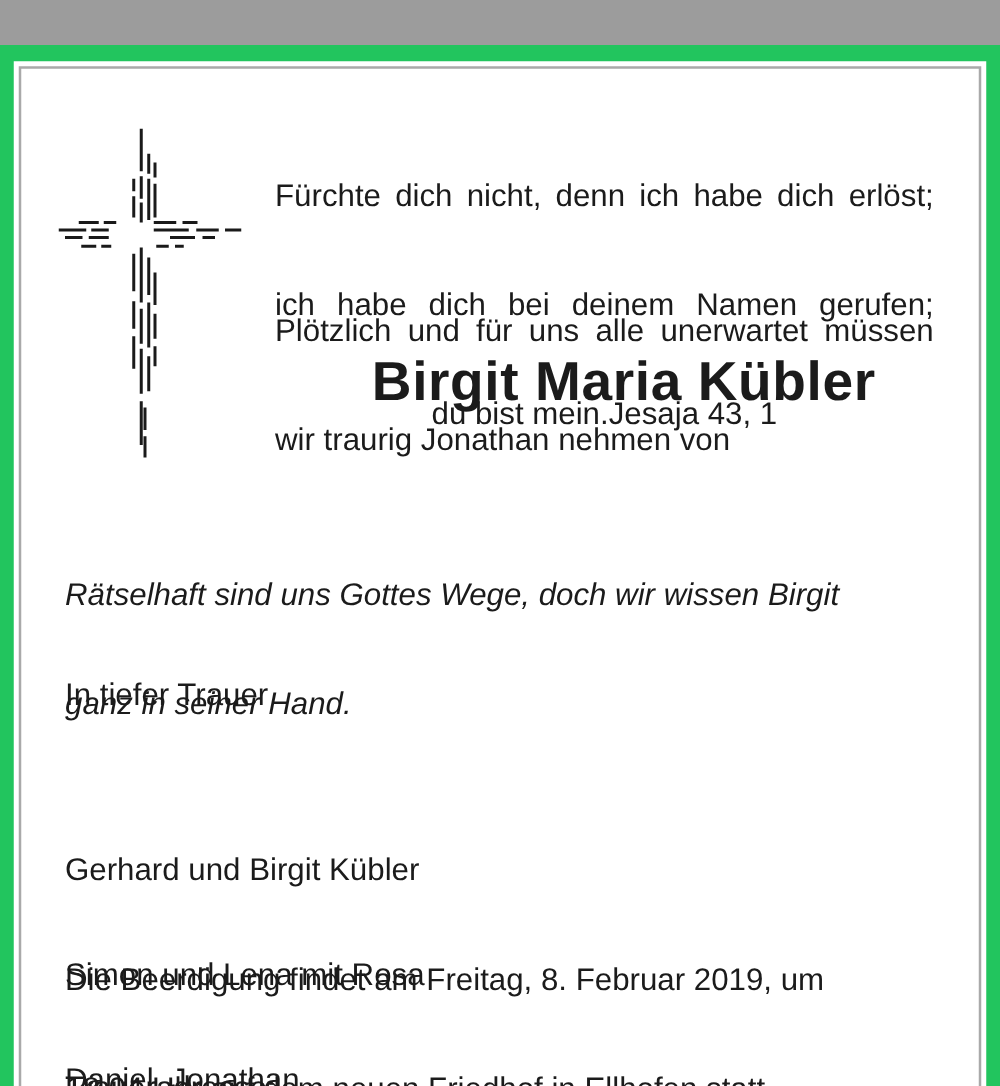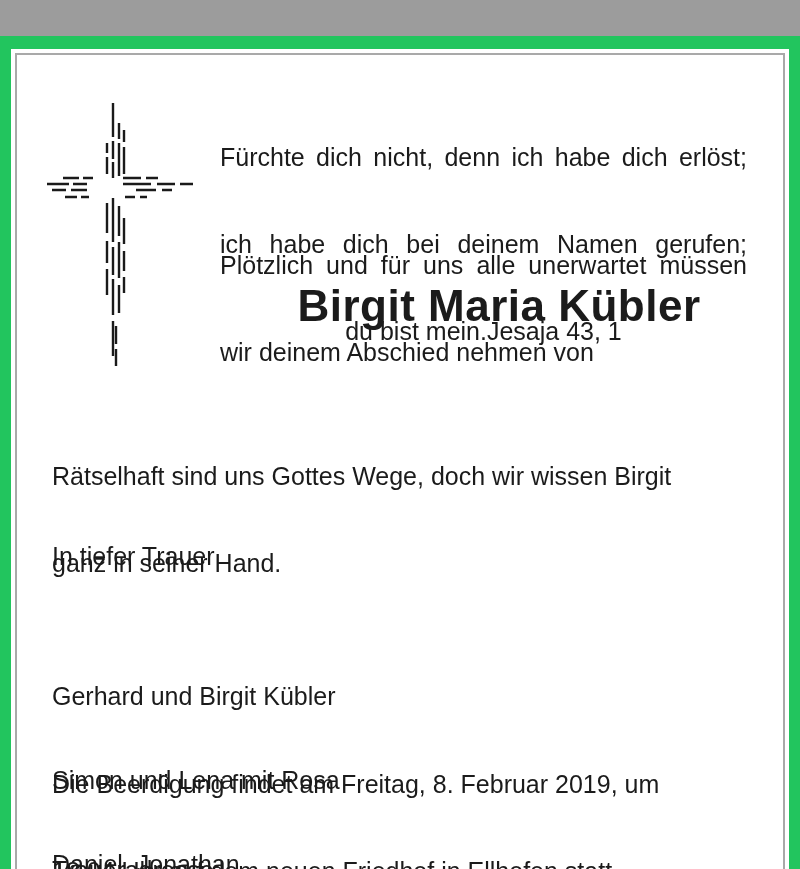--- a/index.html
+++ b/index.html
@@ -28,21 +28,21 @@
   .jline{text-align:justify;text-align-last:justify;}
   .row-split{display:flex;justify-content:center;}
   .scripture{left:220px;top:49px;width:527px;}
   .intro{left:220px;top:157px;width:527px;}
   .name{
     left:219px;top:240px;width:560px;
     font-size:44px;font-weight:700;letter-spacing:.5px;
     line-height:60px;white-space:nowrap;text-align:center;
   }
   .dates{left:221px;top:309px;display:flex;gap:18px;}
-  .verse{left:52px;top:368px;width:700px;}
+  .verse{left:52px;top:368px;width:700px;font-style:italic;}
   .mourners{left:52px;top:450px;width:700px;line-height:28px;}
   .funeral{left:52px;top:676px;width:680px;}
   .address{left:52px;top:762px;width:680px;}
   .cross{position:absolute;left:38px;top:62px;width:162px;height:272px;}
   .cross path{stroke:#1a1a1a;stroke-width:2.4;fill:none;}
   ul.plain{list-style:none;margin:0;padding:0;}
 </style>
 </head>
 <body>
 
@@ -80,21 +80,21 @@
       <div class="jline">Fürchte dich nicht, denn ich habe dich erlöst;</div>
       <div class="jline">ich habe dich bei deinem Namen gerufen;</div>
       <div class="row-split">
         <span>du bist mein.</span>
         <span>Jesaja 43, 1</span>
       </div>
     </div>
 
     <div class="blk txt intro">
       <div class="jline">Plötzlich und für uns alle unerwartet müssen</div>
-      <div>wir deinem Abschied nehmen von</div>
+      <div>wir traurig Jonathan nehmen von</div>
     </div>
 
     <div class="blk name">Birgit Maria Kübler</div>
 
 
     <div class="blk txt verse">
       <div>Rätselhaft sind uns Gottes Wege, doch wir wissen Birgit</div>
       <div>ganz in seiner Hand.</div>
     </div>
 

